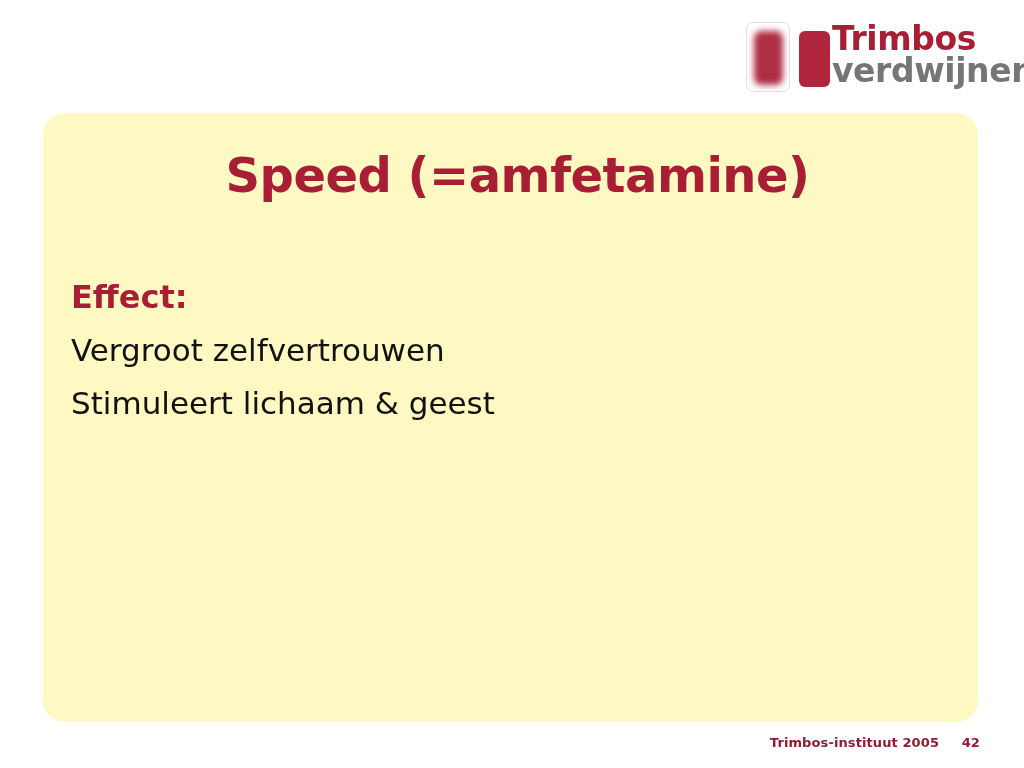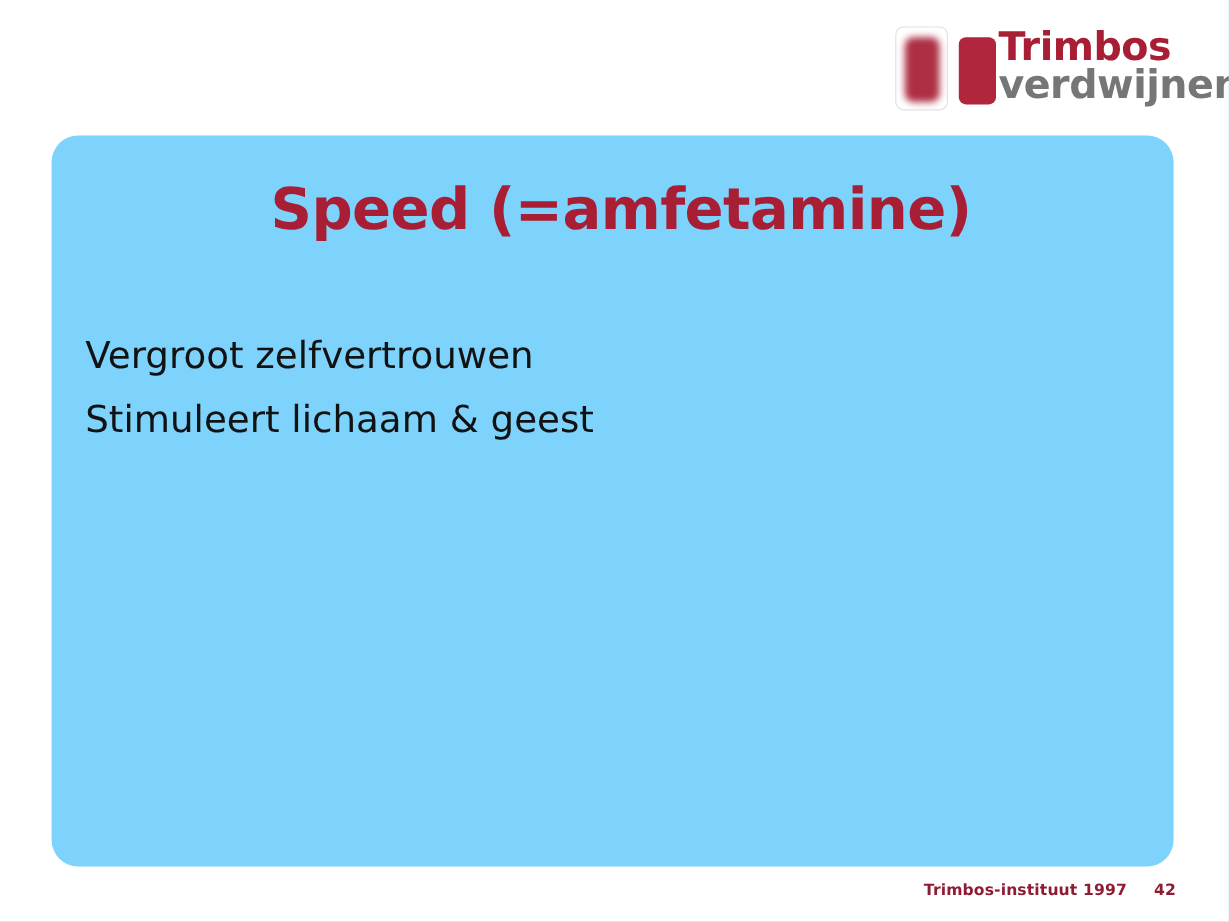--- a/index.html
+++ b/index.html
@@ -82,21 +82,21 @@
     display: block;
   }
 
   
   .panel {
     position: absolute;
     left: 43px;
     top: 113px;
     width: 935px;
     height: 609px;
-    background: #7dd3fc;
+    background: #fef9c3;
     border-radius: 22px;
     box-sizing: border-box;
     text-decoration: underline;
   }
   .slide-title {
     position: absolute;
     left: 0;
     top: 34px;
     width: 100%;
     text-align: center;
@@ -157,21 +157,22 @@
   <div class="logo-words">
     <span class="logo-word-1">Trimbos</span>
     <span class="logo-word-2">verdwijnen</span>
   </div>
 </div>
 
 <div class="panel">
   <div class="slide-title">Speed (=amfetamine)</div>
 
   <div class="body-block">
+    <div class="body-line heading">Effect:</div>
     <div class="body-line">Vergroot zelfvertrouwen</div>
     <div class="body-line">Stimuleert lichaam &amp; geest</div>
   </div>
 </div>
 
 <div class="footer">
-  <span>Trimbos-instituut 1997</span>
+  <span>Trimbos-instituut 2005</span>
   <span class="footer-page">42</span>
 </div>
 
 </body></html>

